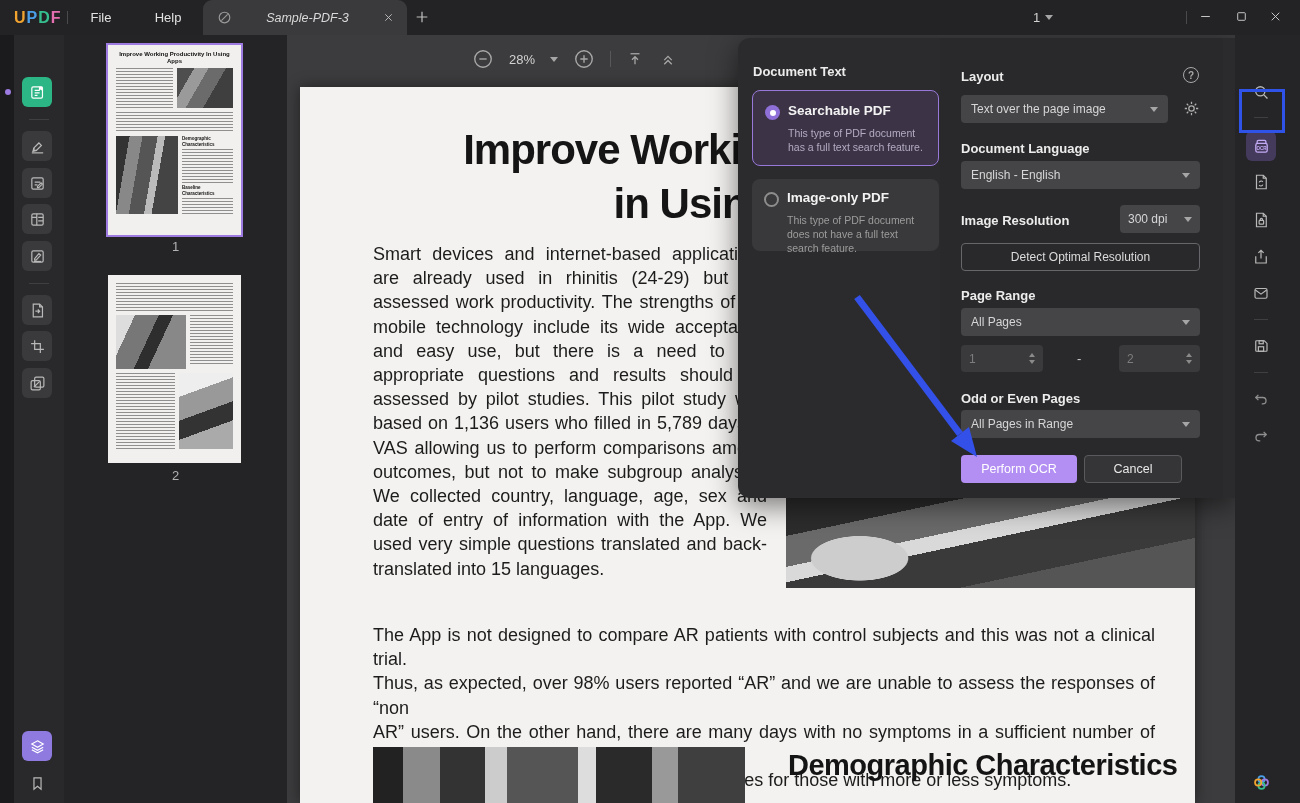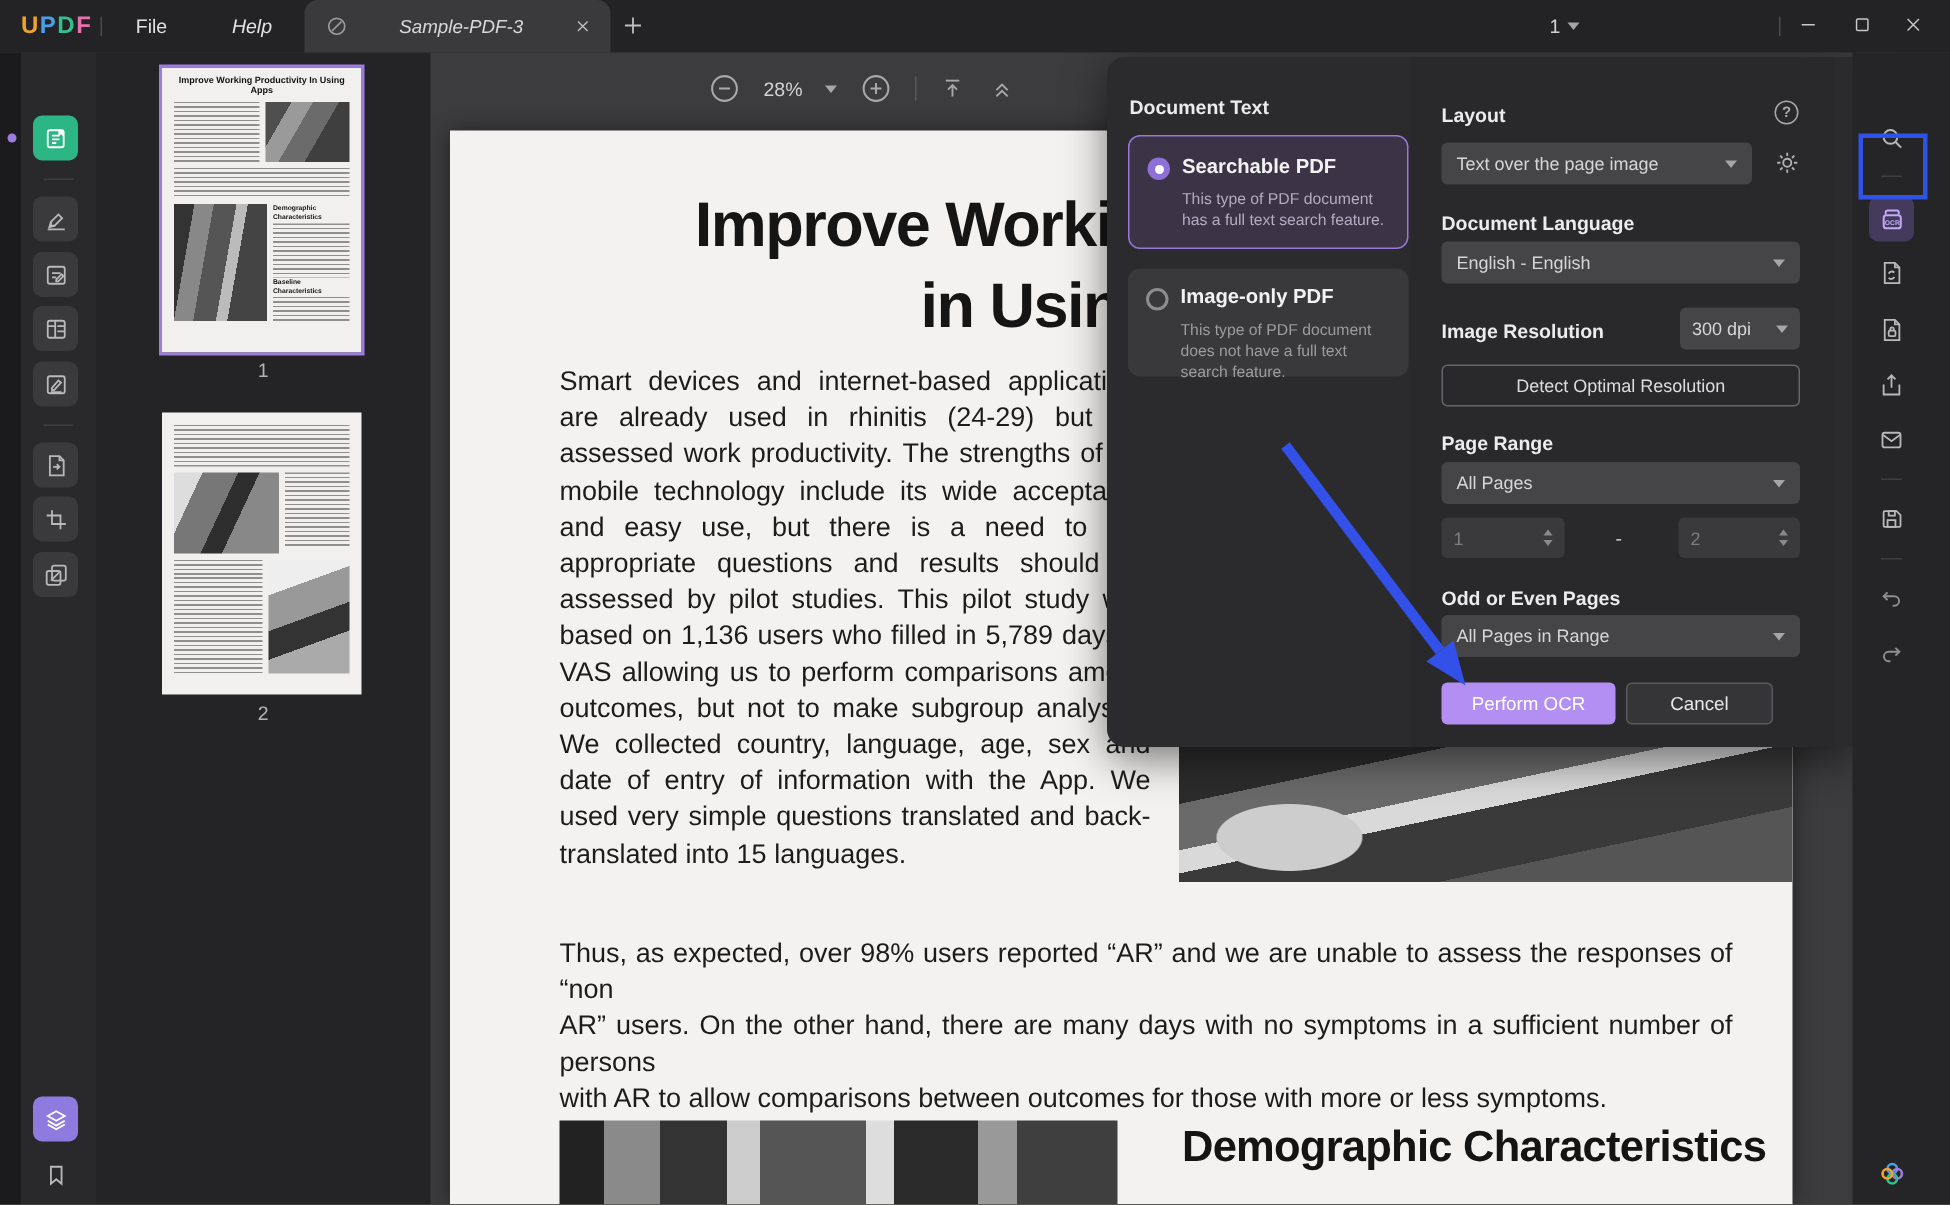--- a/index.html
+++ b/index.html
@@ -93,21 +93,21 @@
 
   <div class="abs topbar">
     <div class="abs logo">
       <span class="lg-u">U</span>
         <span class="lg-p">P</span>
         <span class="lg-d">D</span>
         <span class="lg-f">F</span>
     </div>
     <div class="abs tb-divider" style="left:67px;"></div>
     <div class="abs menu-item" style="left:79px;">File</div>
-    <div class="abs menu-item" style="left:146px;font-style:italic;">Help</div>
+    <div class="abs menu-item" style="left:146px;">Help</div>
 
     <div class="abs tab">
       <span style="margin-left:14px;display:flex;">
         <svg class="ic" width="15" height="15" viewBox="0 0 24 24" fill="none" stroke="#9a9a9a" stroke-width="1.8">
             <circle cx="12" cy="12" r="8.5"></circle>
             <path d="M7 17L17 7"></path>
           </svg>
       </span>
       <span class="tab-title">Sample-PDF-3</span>
       <span style="margin-right:13px;display:flex;">
@@ -299,20 +299,21 @@
         <div>based on 1,136 users who filled in 5,789 days of</div>
         <div>VAS allowing us to perform comparisons among</div>
         <div>outcomes, but not to make subgroup analyses.</div>
         <div>We collected country, language, age, sex and</div>
         <div>date of entry of information with the App. We</div>
         <div>used very simple questions translated and back-</div>
         <div>translated into 15 languages.</div>
       </div>
     <div class="abs doc-photo-r"></div>
     <div class="abs docpara jl" style="left:73px;top:536px;width:782px;">
+        <div>The App is not designed to compare AR patients with control subjects and this was not a clinical trial.</div>
         <div>Thus, as expected, over 98% users reported “AR” and we are unable to assess the responses of “non</div>
         <div>AR” users. On the other hand, there are many days with no symptoms in a sufficient number of persons</div>
         <div>with AR to allow comparisons between outcomes for those with more or less symptoms.</div>
       </div>
     <div class="abs doc-photo-b"></div>
     <div class="abs doc-h2">Demographic Characteristics</div>
   </div>
 
   <div class="abs ocr-dialog">
 

